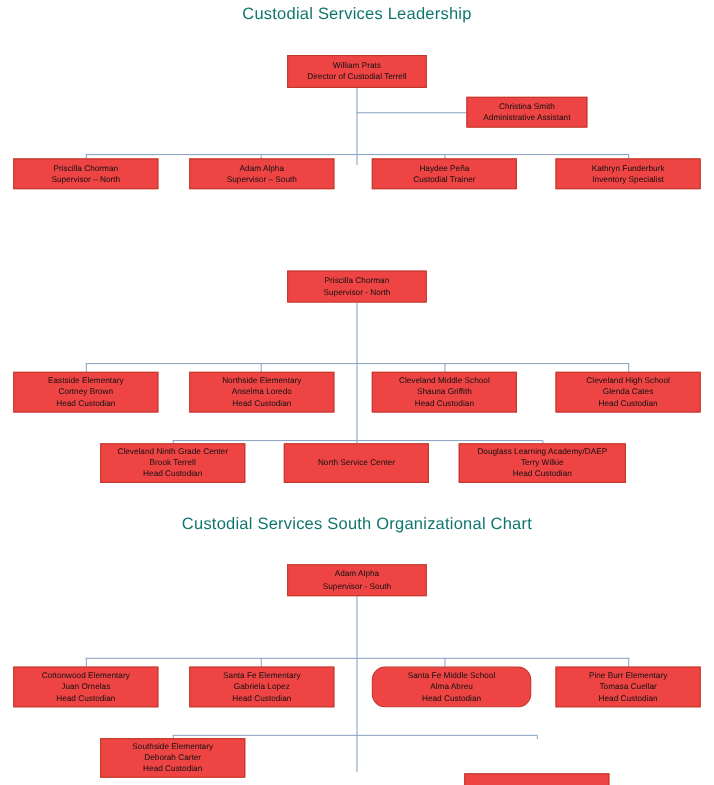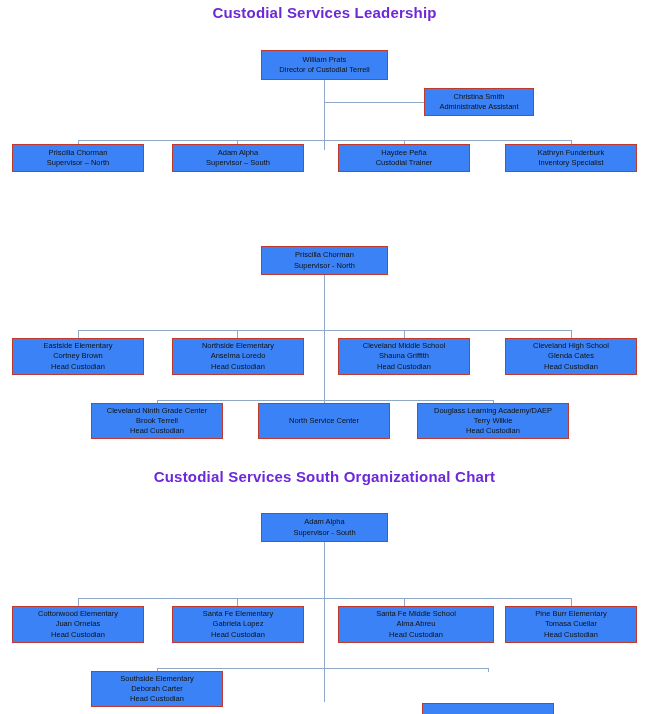--- a/index.html
+++ b/index.html
@@ -17,28 +17,28 @@
   }
   .page {
     position: relative;
     width: 649px;
     height: 714px;
   }
   .section-title {
     position: absolute;
     width: 100%;
     text-align: center;
-    font-weight: bold;
+    font-weight: normal;
     font-size: 15px;
-    color: #6d28d9;
+    color: #0f766e;
     letter-spacing: 0.2px;
   }
   .node {
     position: absolute;
-    background: #3b82f6;
+    background: #ef4444;
     border: 1px solid #c0392b;
     box-sizing: border-box;
     text-align: center;
     font-size: 7.5px;
     line-height: 10.5px;
     color: #111111;
     display: flex;
     flex-direction: column;
     justify-content: center;
     align-items: center;
@@ -181,21 +181,21 @@
     <span class="ln">Juan Ornelas</span>
     <span class="ln">Head Custodian</span>
   </div>
 
   <div class="node" style="left:172px; top:606px; width:132px; height:37px;">
     <span class="ln">Santa Fe Elementary</span>
     <span class="ln">Gabriela Lopez</span>
     <span class="ln">Head Custodian</span>
   </div>
 
-  <div class="node" style="left:338px; top:606px; width:156px; height:37px;">
+  <div class="node" style="left:338px; top:606px; width:145px; height:37px;border-radius:12px;">
     <span class="ln">Santa Fe Middle School</span>
     <span class="ln">Alma Abreu</span>
     <span class="ln">Head Custodian</span>
   </div>
 
   <div class="node" style="left:505px; top:606px; width:132px; height:37px;">
     <span class="ln">Pine Burr Elementary</span>
     <span class="ln">Tomasa Cuellar</span>
     <span class="ln">Head Custodian</span>
   </div>

